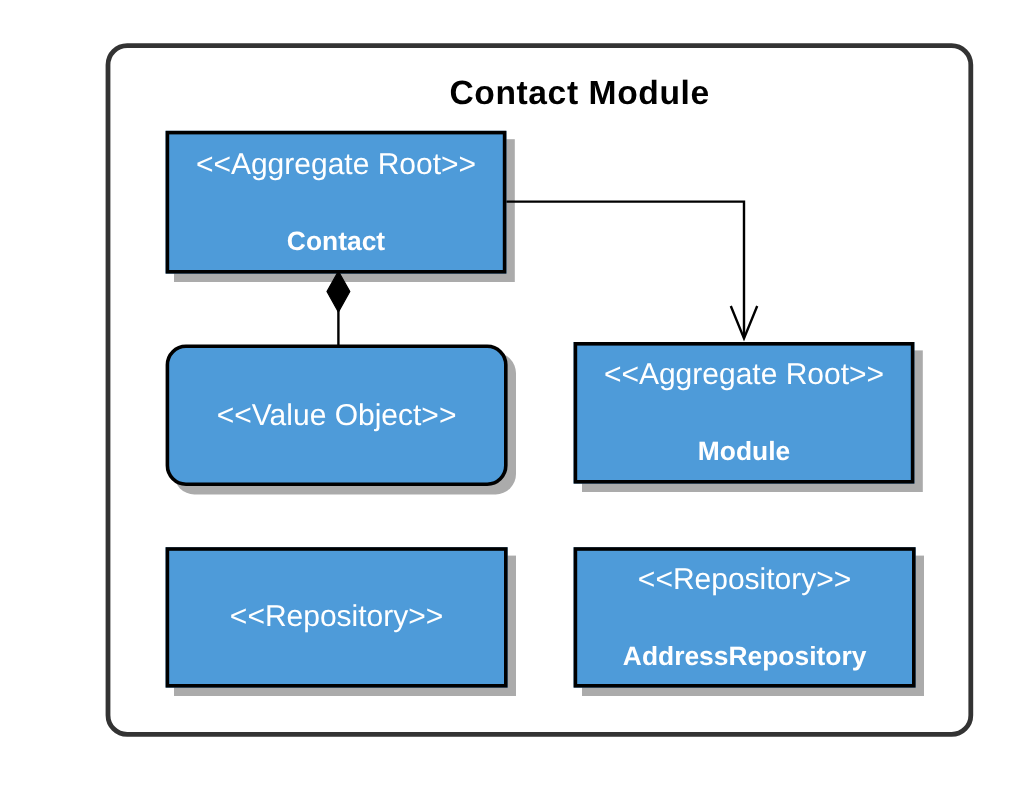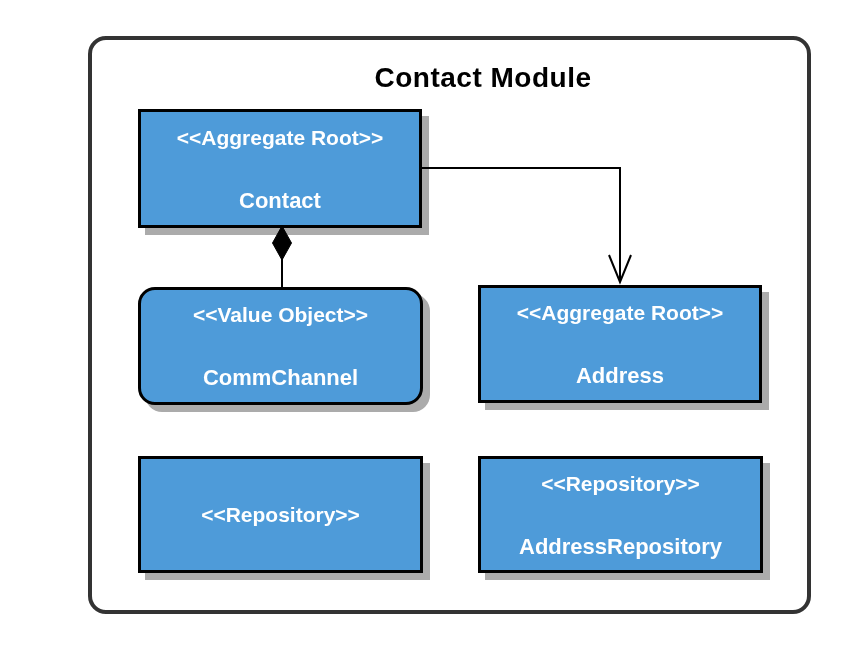--- a/index.html
+++ b/index.html
@@ -46,22 +46,22 @@
     border:3px solid var(--box-border);
     box-shadow:7px 7px 0 var(--box-shadow);
     display:flex;
     flex-direction:column;
     align-items:center;
     justify-content:center;
     text-align:center;
     color:var(--text-color);
   }
   .node .stereotype{
-    font-size:21px;
-    font-weight:700;
+    font-size:25px;
+    font-weight:400;
     line-height:27px;
     white-space:nowrap;
   }
   .node .name{
     font-size:22px;
     font-weight:700;
     line-height:27px;
     white-space:nowrap;
     margin-top:36px;
   }
@@ -113,26 +113,25 @@
     </g>
   </svg>
 
   <div class="node node-contact">
     <div class="stereotype">&lt;&lt;Aggregate Root&gt;&gt;</div>
     <div class="name">Contact</div>
   </div>
 
   <div class="node node-commchannel">
     <div class="stereotype">&lt;&lt;Value Object&gt;&gt;</div>
-    <div class="name">CommChannel</div>
   </div>
 
   <div class="node node-address">
     <div class="stereotype">&lt;&lt;Aggregate Root&gt;&gt;</div>
-    <div class="name">Address</div>
+    <div class="name">Module</div>
   </div>
 
   <div class="node node-contact-repository">
     <div class="stereotype">&lt;&lt;Repository&gt;&gt;</div>
   </div>
 
   <div class="node node-address-repository">
     <div class="stereotype">&lt;&lt;Repository&gt;&gt;</div>
     <div class="name">AddressRepository</div>
   </div>

